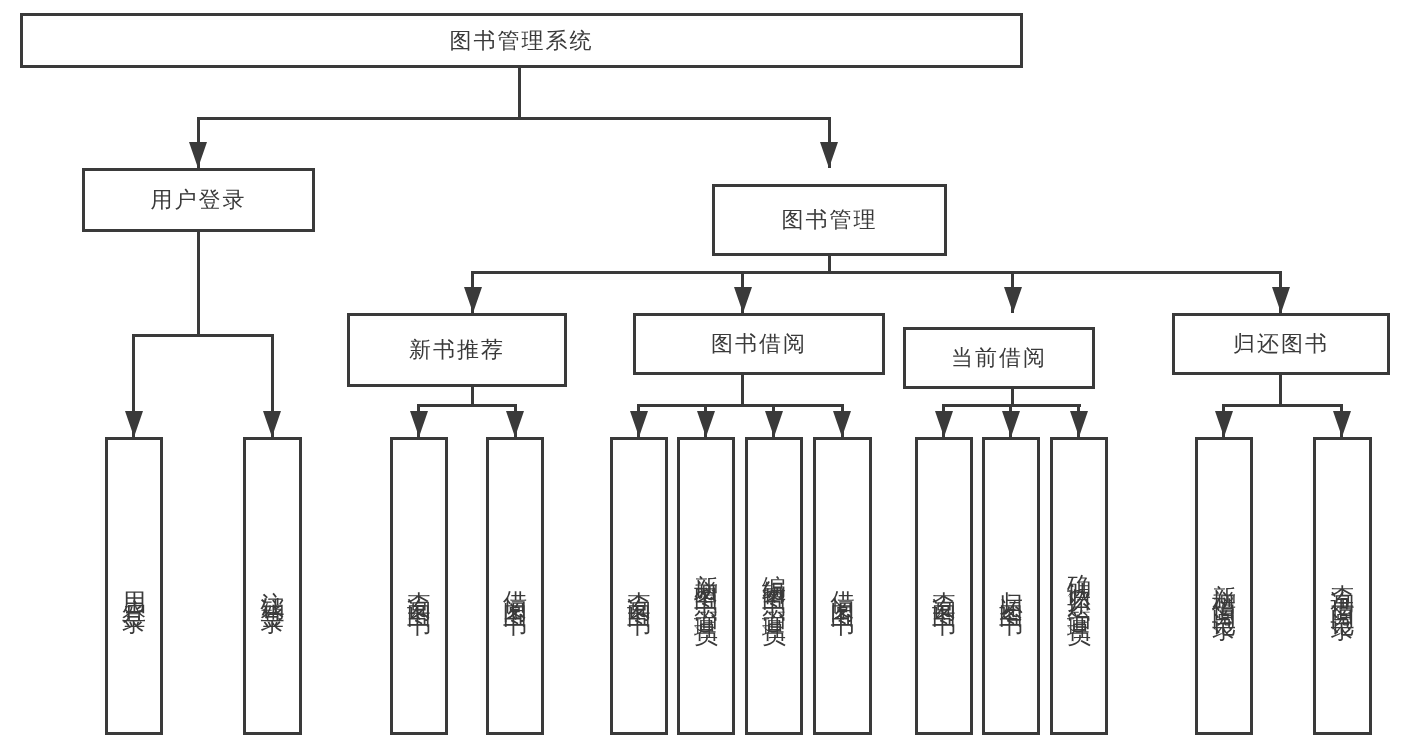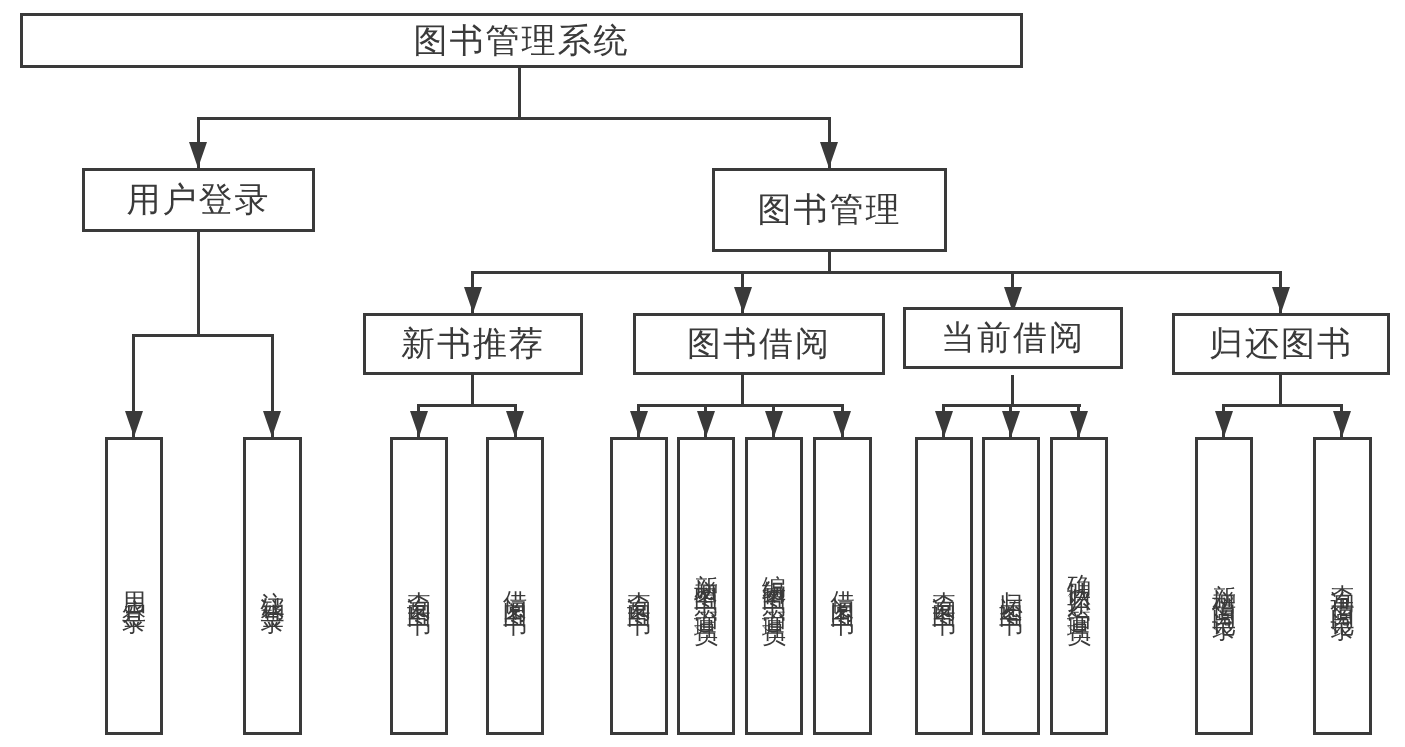--- a/index.html
+++ b/index.html
@@ -21,21 +21,21 @@
     border-top:26px solid #3a3a3a;
   }
   
   .node{
     position:absolute;box-sizing:border-box;
     border:3px solid #3a3a3a;background:#ffffff;
     display:flex;align-items:center;justify-content:center;
     color:#3a3a3a;
   }
   .hnode span{
-    font-size:34px;letter-spacing:2px;white-space:nowrap;
+    font-size:22px;letter-spacing:2px;white-space:nowrap;
   }
   .vnode span{
     writing-mode:vertical-rl;text-orientation:mixed;
     font-size:24px;letter-spacing:7px;line-height:1;
     white-space:nowrap;
   }
   .watermark{
     position:absolute;right:16px;top:712px;
     font-size:22px;color:#b9b9b9;letter-spacing:1px;
     white-space:nowrap;
@@ -105,31 +105,31 @@
   <div class="vline" style="left:1340px;top:404px;height:33px;"></div>
   <div class="arrowhead" style="left:1333px;top:411px;"></div>
 
   <div class="node hnode" style="left:20px;top:13px;width:1003px;height:55px;">
     <span>图书管理系统</span>
   </div>
 
   <div class="node hnode" style="left:82px;top:168px;width:233px;height:64px;">
     <span>用户登录</span>
   </div>
-  <div class="node hnode" style="left:712px;top:168px;width:235px;height:84px;">
+  <div class="node hnode" style="left:712px;top:184px;width:235px;height:72px;">
     <span>图书管理</span>
   </div>
 
-  <div class="node hnode" style="left:363px;top:313px;width:220px;height:62px;">
+  <div class="node hnode" style="left:347px;top:313px;width:220px;height:74px;">
     <span>新书推荐</span>
   </div>
   <div class="node hnode" style="left:633px;top:313px;width:252px;height:62px;">
     <span>图书借阅</span>
   </div>
-  <div class="node hnode" style="left:903px;top:307px;width:220px;height:62px;">
+  <div class="node hnode" style="left:903px;top:327px;width:192px;height:62px;">
     <span>当前借阅</span>
   </div>
   <div class="node hnode" style="left:1172px;top:313px;width:218px;height:62px;">
     <span>归还图书</span>
   </div>
 
   <div class="node vnode" style="left:105px;top:437px;width:58px;height:298px;">
     <span>用户登录</span>
   </div>
   <div class="node vnode" style="left:243px;top:437px;width:59px;height:298px;">

